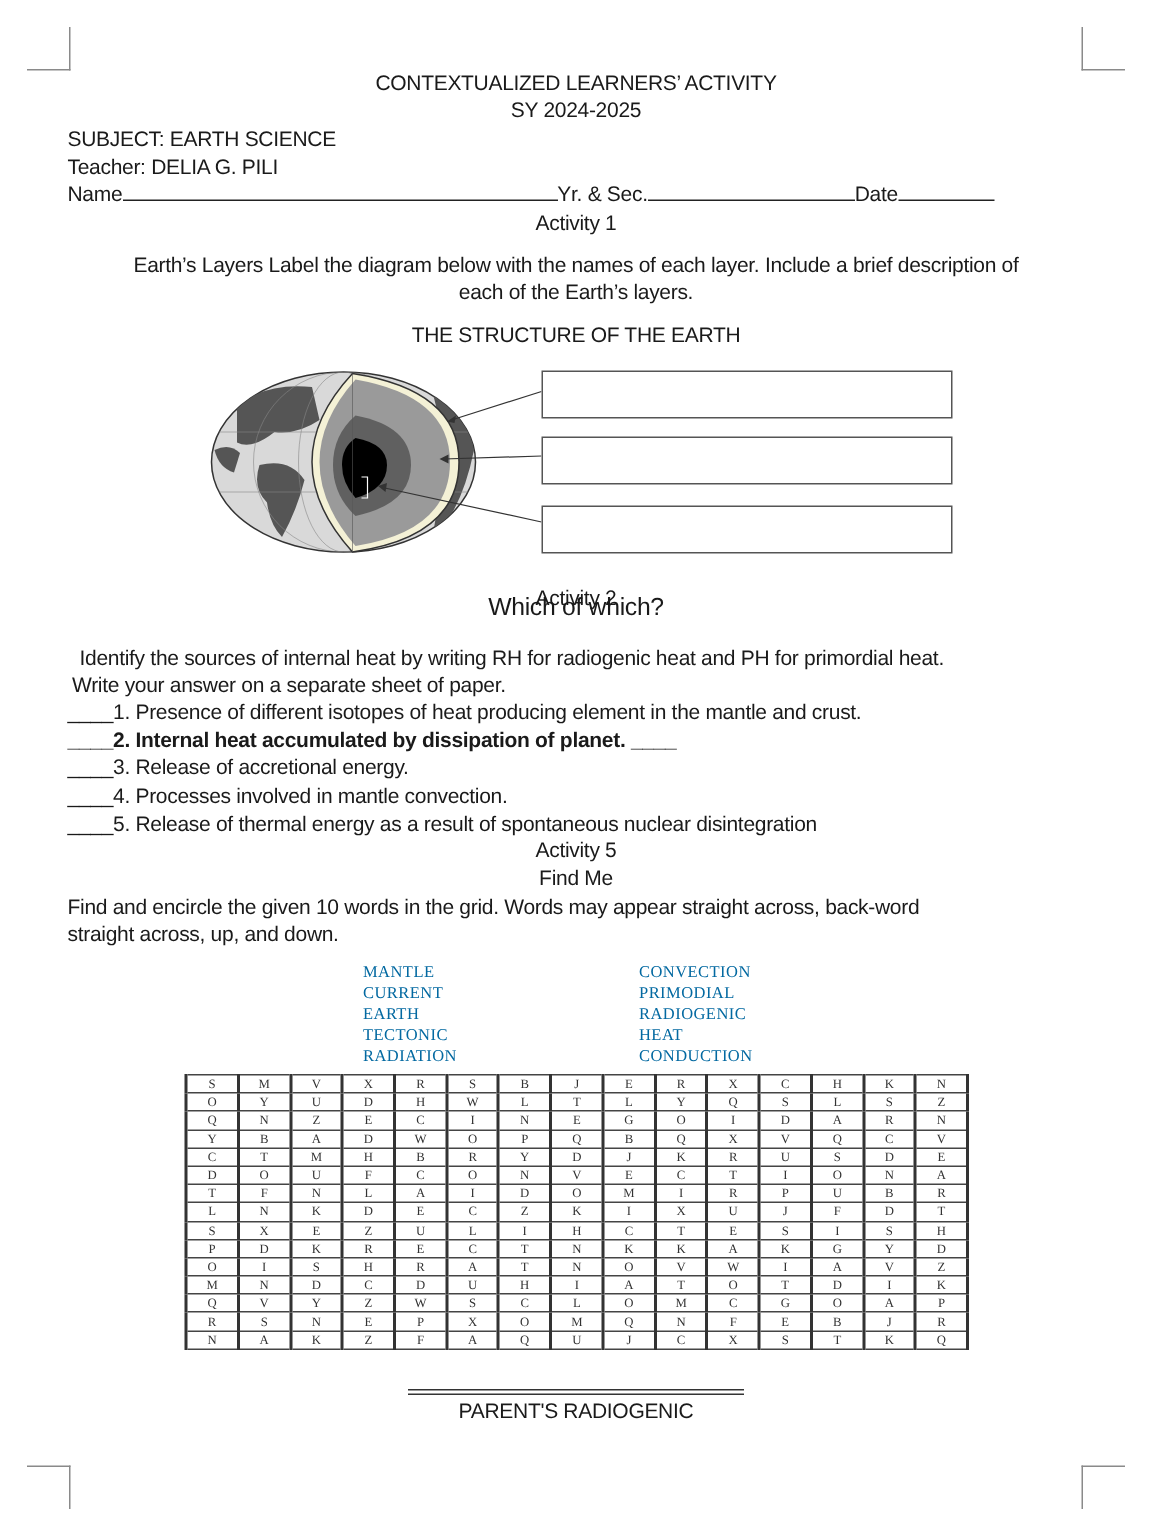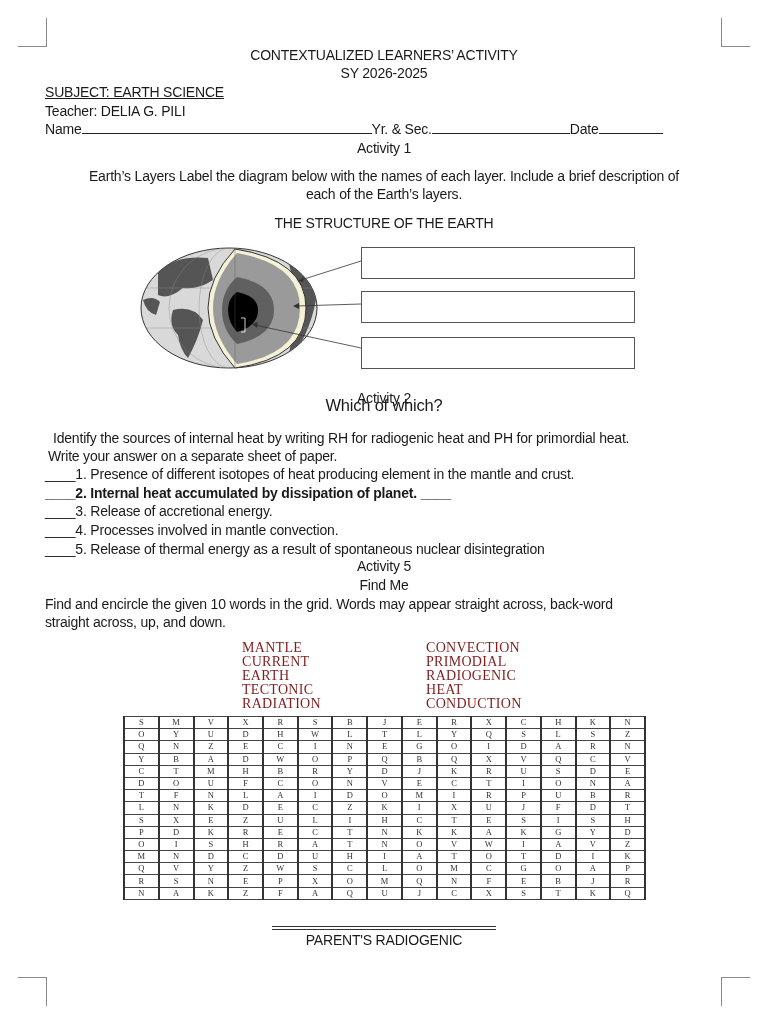--- a/index.html
+++ b/index.html
@@ -8,39 +8,39 @@
   .crop { position:absolute; border-color:#8a8a8a; border-style:solid; width:28px; height:28px; }
   .crop.tl { left:18px; top:18px; border-width:0 1px 1px 0; }
   .crop.tr { right:18px; top:18px; border-width:0 0 1px 1px; }
   .crop.bl { left:18px; bottom:18px; border-width:1px 1px 0 0; }
   .crop.br { right:18px; bottom:18px; border-width:1px 0 0 1px; }
   .t { position:absolute; font-size:14px; line-height:18px; white-space:nowrap; letter-spacing:-0.2px; }
   .center { left:0; width:768px; text-align:center; }
   .left { left:45px; }
   .u { display:inline-block; border-bottom:1px solid #222; height:13px; vertical-align:baseline; }
   .box { position:absolute; border:1.5px solid #555; background:#fff; left:361px; width:272px; height:30px; }
-  .wordlist { position:absolute; font-family:"Liberation Serif","DejaVu Serif",serif; font-size:14px; line-height:14px; color:#7f1d1d; letter-spacing:0.3px; }
+  .wordlist { position:absolute; font-family:"Liberation Serif","DejaVu Serif",serif; font-size:11px; line-height:14px; color:#0369a1; letter-spacing:0.3px; }
   table.grid { position:absolute; left:123px; top:716px; border-collapse:collapse; width:523px; }
   table.grid td { border:1px solid #444; border-left:2px solid #333; border-right:2px solid #333;
       width:34px; height:11.2px; padding:0; text-align:center; font-family:"Liberation Serif","DejaVu Serif",serif;
       font-size:8.5px; line-height:11px; color:#333; }
   .sigline1 { position:absolute; left:272px; top:926px; width:224px; border-top:1px solid #333; }
   .sigline2 { position:absolute; left:272px; top:929px; width:224px; border-top:1px solid #333; }
 </style>
 </head>
 <body>
 
 <div class="crop tl"></div>
 <div class="crop tr"></div>
 <div class="crop bl"></div>
 <div class="crop br"></div>
 
 <div class="t center" style="top:46px;">CONTEXTUALIZED LEARNERS’ ACTIVITY</div>
-<div class="t center" style="top:64px;">SY 2026-2025</div>
-<div class="t left" style="top:83px;text-decoration:underline;">SUBJECT: EARTH SCIENCE</div>
+<div class="t center" style="top:64px;">SY 2024-2025</div>
+<div class="t left" style="top:83px;">SUBJECT: EARTH SCIENCE</div>
 <div class="t left" style="top:102px;">Teacher: DELIA G. PILI</div>
 <div class="t left" style="top:120px;">
   <span>Name</span><span class="u" style="width:290px;"></span><span>Yr. &amp; Sec.</span><span class="u" style="width:138px;"></span><span>Date</span><span class="u" style="width:64px;"></span>
 </div>
 
 <div class="t center" style="top:139px;">Activity 1</div>
 <div class="t center" style="top:167px;">Earth’s Layers Label the diagram below with the names of each layer. Include a brief description of</div>
 <div class="t center" style="top:185px;">each of the Earth’s layers.</div>
 <div class="t center" style="top:214px;">THE STRUCTURE OF THE EARTH</div>
 

